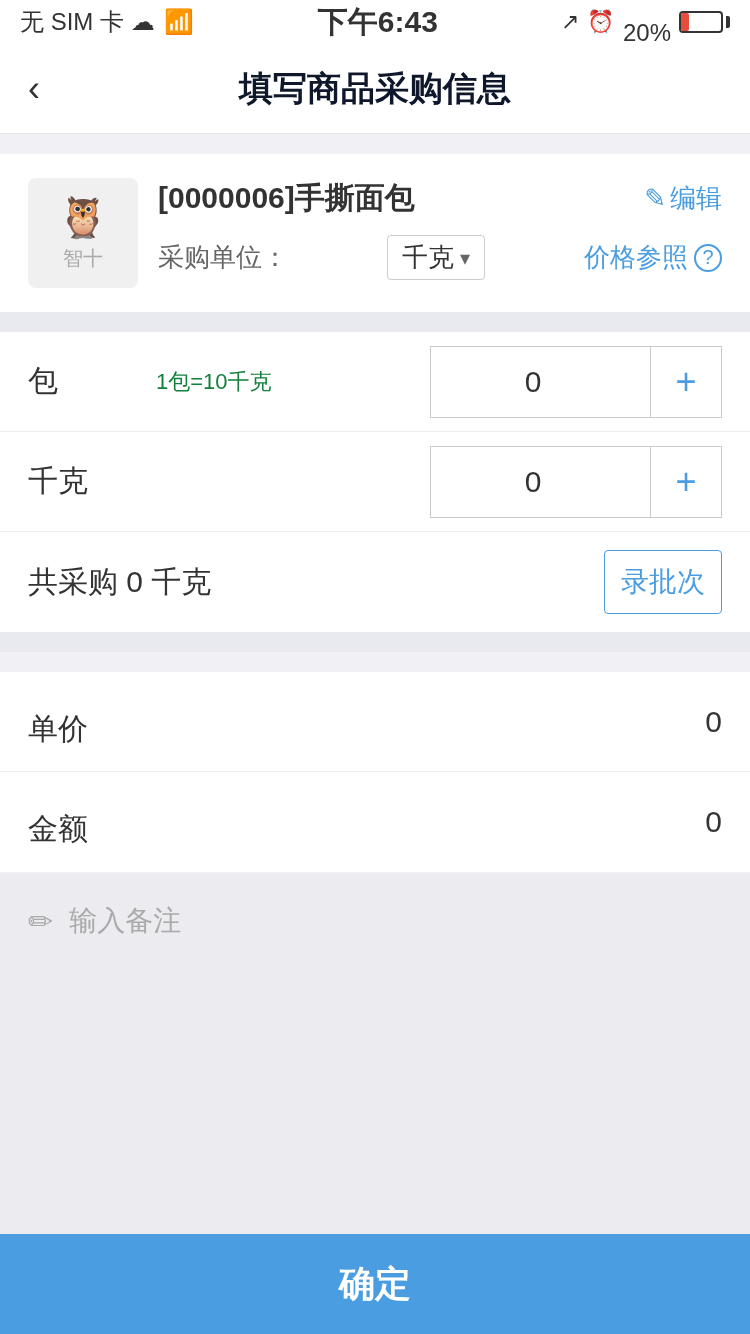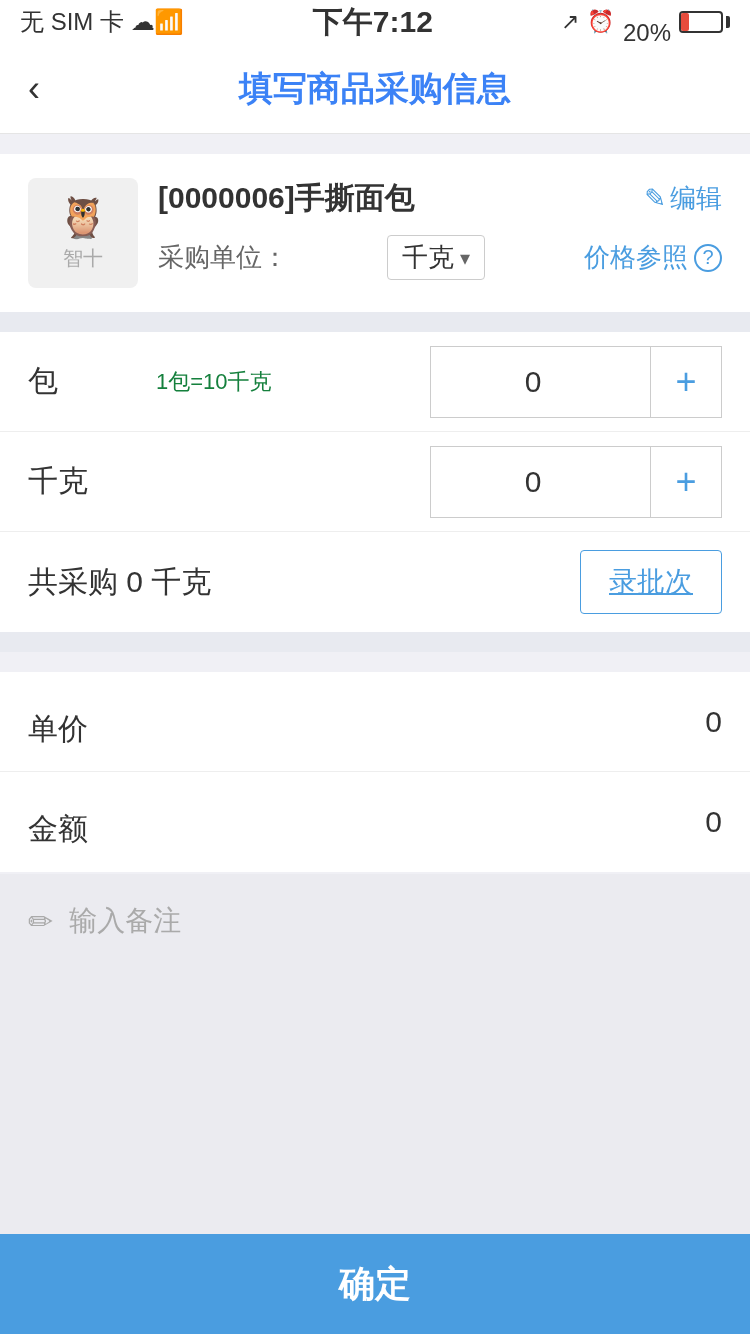--- a/index.html
+++ b/index.html
@@ -18,21 +18,21 @@
       width: 750px;
       height: 44px;
       background: #fff;
       display: flex;
       align-items: center;
       justify-content: space-between;
       padding: 0 20px;
       font-size: 26px;
       font-weight: 500;
     }
-    .status-left { display: flex; align-items: center; }
+    .status-left { display: flex; align-items: center; gap: 10px; }
     .status-center { font-size: 30px; font-weight: 600; }
     .status-right { display: flex; align-items: center; gap: 8px; font-size: 24px; }
     .battery-icon {
       display: inline-flex; align-items: center; gap: 2px;
     }
     .battery-body {
       width: 44px; height: 22px; border: 2px solid #333; border-radius: 4px;
       position: relative; display: flex; align-items: center;
     }
     .battery-fill {
@@ -56,21 +56,21 @@
     .header-back {
       position: absolute;
       left: 28px;
       font-size: 36px;
       color: #333;
       cursor: pointer;
     }
     .header-title {
       font-size: 34px;
       font-weight: 600;
-      color: #3b82f6;
+      color: #0f172a;
     }
 
     
     .product-card {
       background: #fff;
       padding: 24px 28px;
       margin-top: 20px;
       display: flex;
       align-items: flex-start;
       gap: 20px;
@@ -217,24 +217,23 @@
     }
     .summary-text {
       font-size: 30px;
       color: #333;
     }
     .batch-btn {
       border: 1px solid #4a9de0;
       color: #4a9de0;
       background: #fff;
       font-size: 28px;
-      padding: 12px 28px;
+      padding: 12px 16px;
       border-radius: 4px;
       cursor: pointer;
-      text-decoration: underline;
     }
 
     
     .info-section {
       background: #fff;
       margin-top: 20px;
     }
     .info-row {
       display: flex;
       align-items: center;
@@ -300,21 +299,21 @@
     }
   </style>
 </head>
 <body>
 
 <div class="status-bar">
   <div class="status-left">
     <span style="font-size:24px;">无 SIM 卡 ☁</span>
     <span style="font-size:24px;">📶</span>
   </div>
-  <div class="status-center">下午7:12</div>
+  <div class="status-center">下午6:43</div>
   <div class="status-right">
     <span style="font-size:22px;">↗</span>
     <span style="font-size:22px;">⏰</span>
     <span style="font-size:24px;margin-top:22px;">20%</span>
     <div class="battery-icon">
       <div class="battery-body">
         <div class="battery-fill"></div>
       </div>
       <div class="battery-cap"></div>
     </div>

